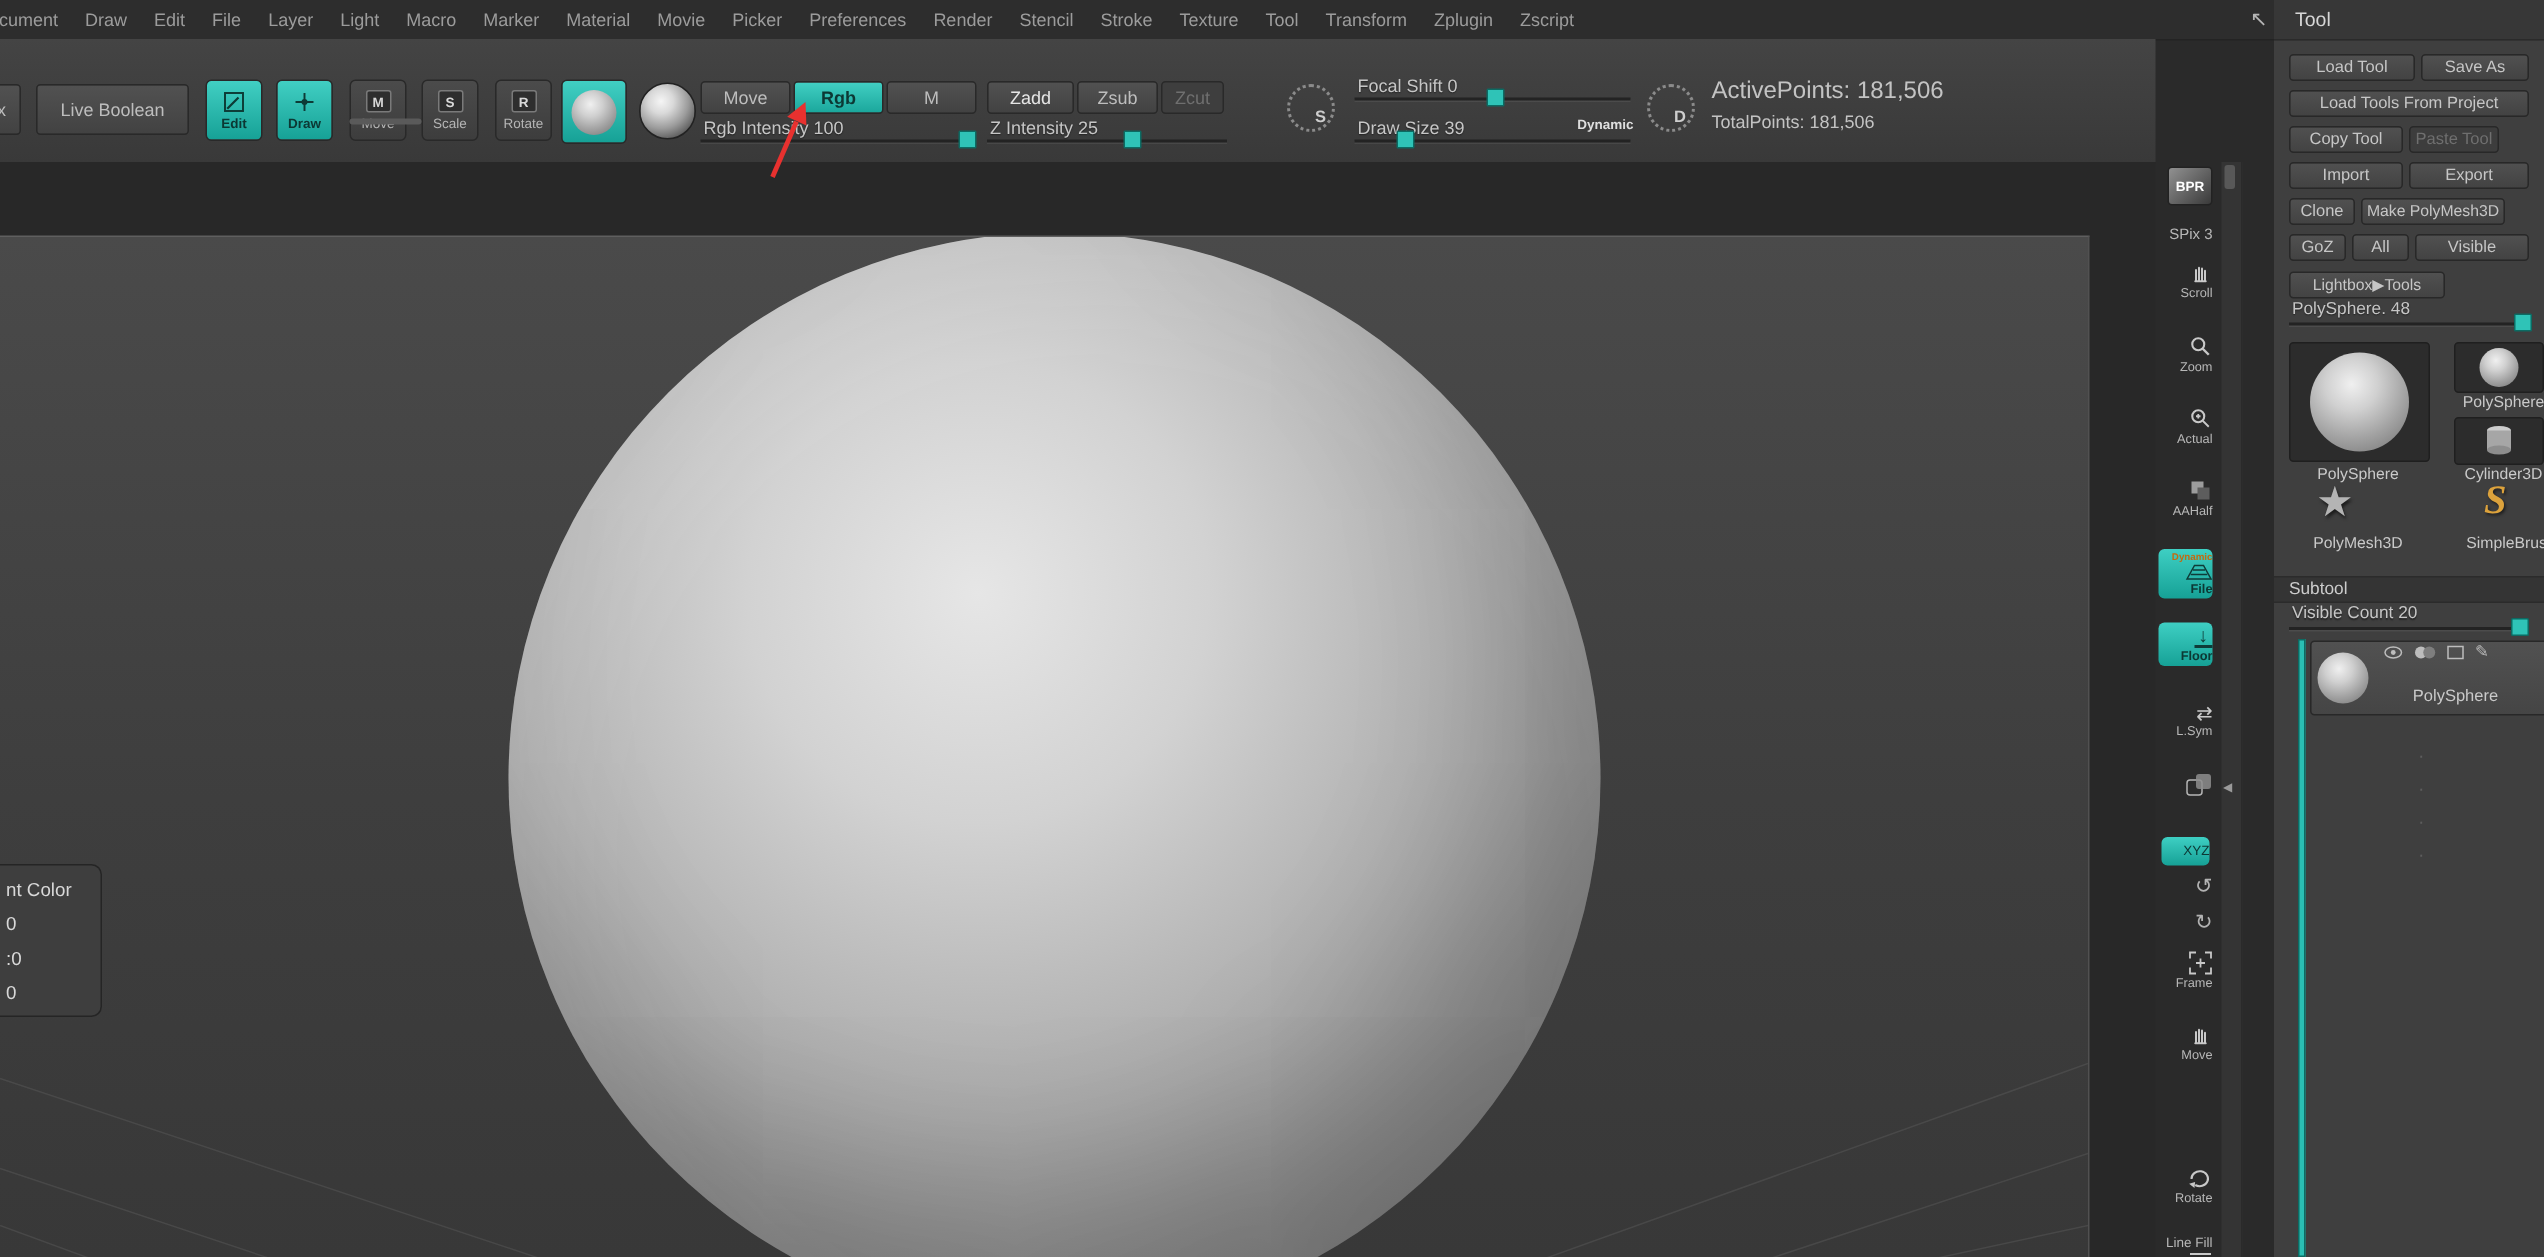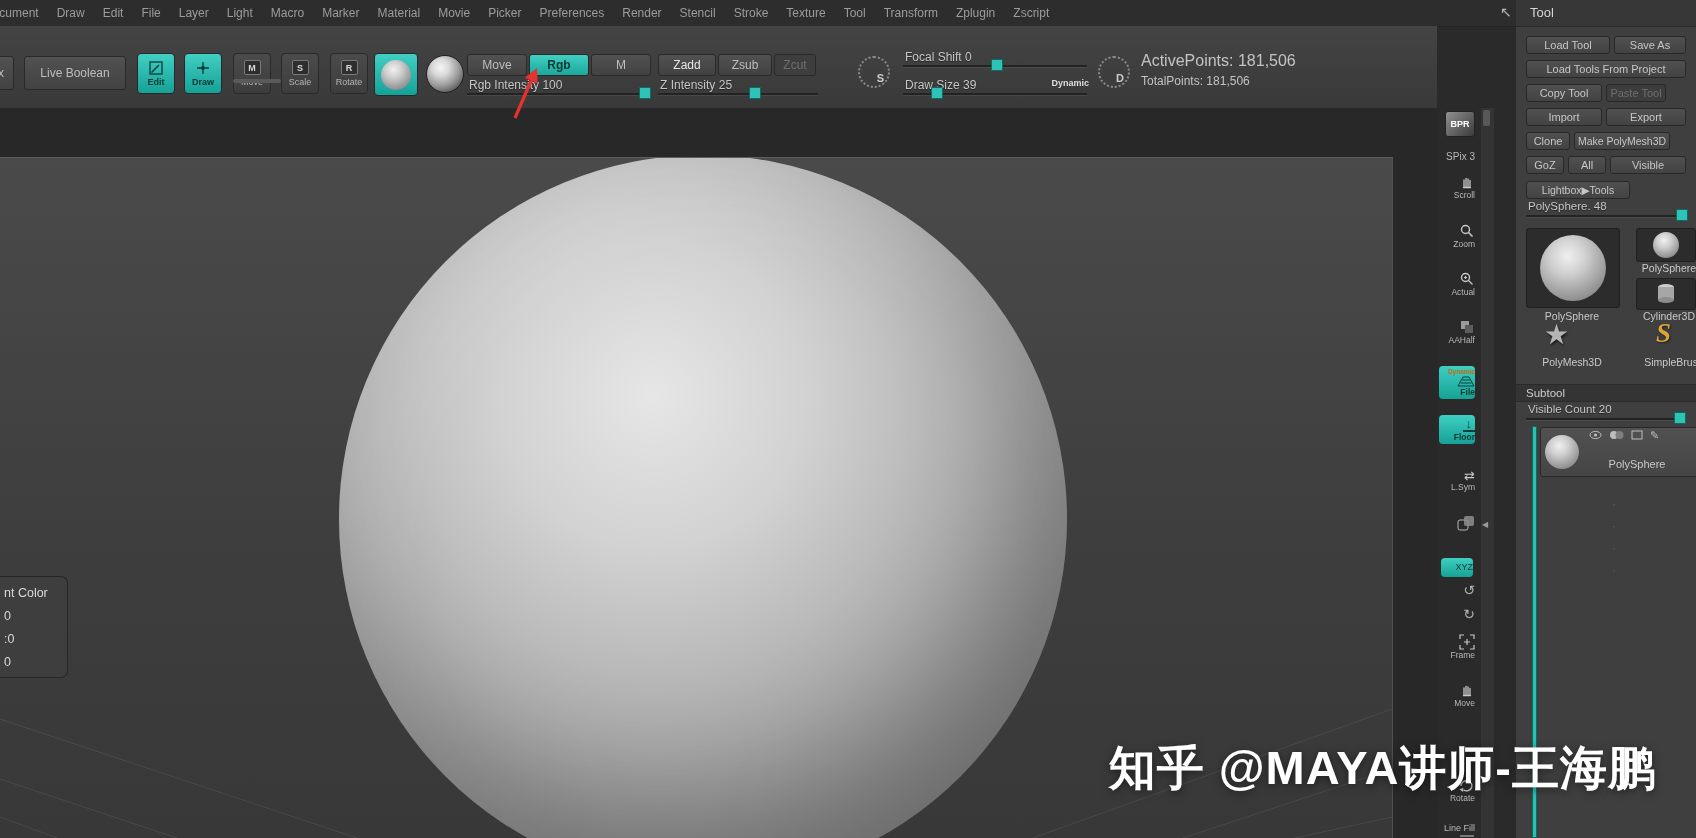--- a/index.html
+++ b/index.html
@@ -407,15 +407,14 @@
     <span class="slot-dot" style="top:518px">·</span>
     <span class="slot-dot" style="top:540px">·</span>
     <span class="slot-dot" style="top:562px">·</span>
   </div>
 
   <svg id="red-arrow" width="50" height="62">
     <line x1="10" y1="56" x2="26" y2="19" stroke="#e8312f" stroke-width="3.2"></line>
     <polygon points="32,6 32.6,21.6 19.8,15.8" fill="#e8312f"></polygon>
   </svg>
 
-  <div id="watermark">知乎 @MAYA讲师-王海鹏</div>
 
 </div>
 
 </body></html>

